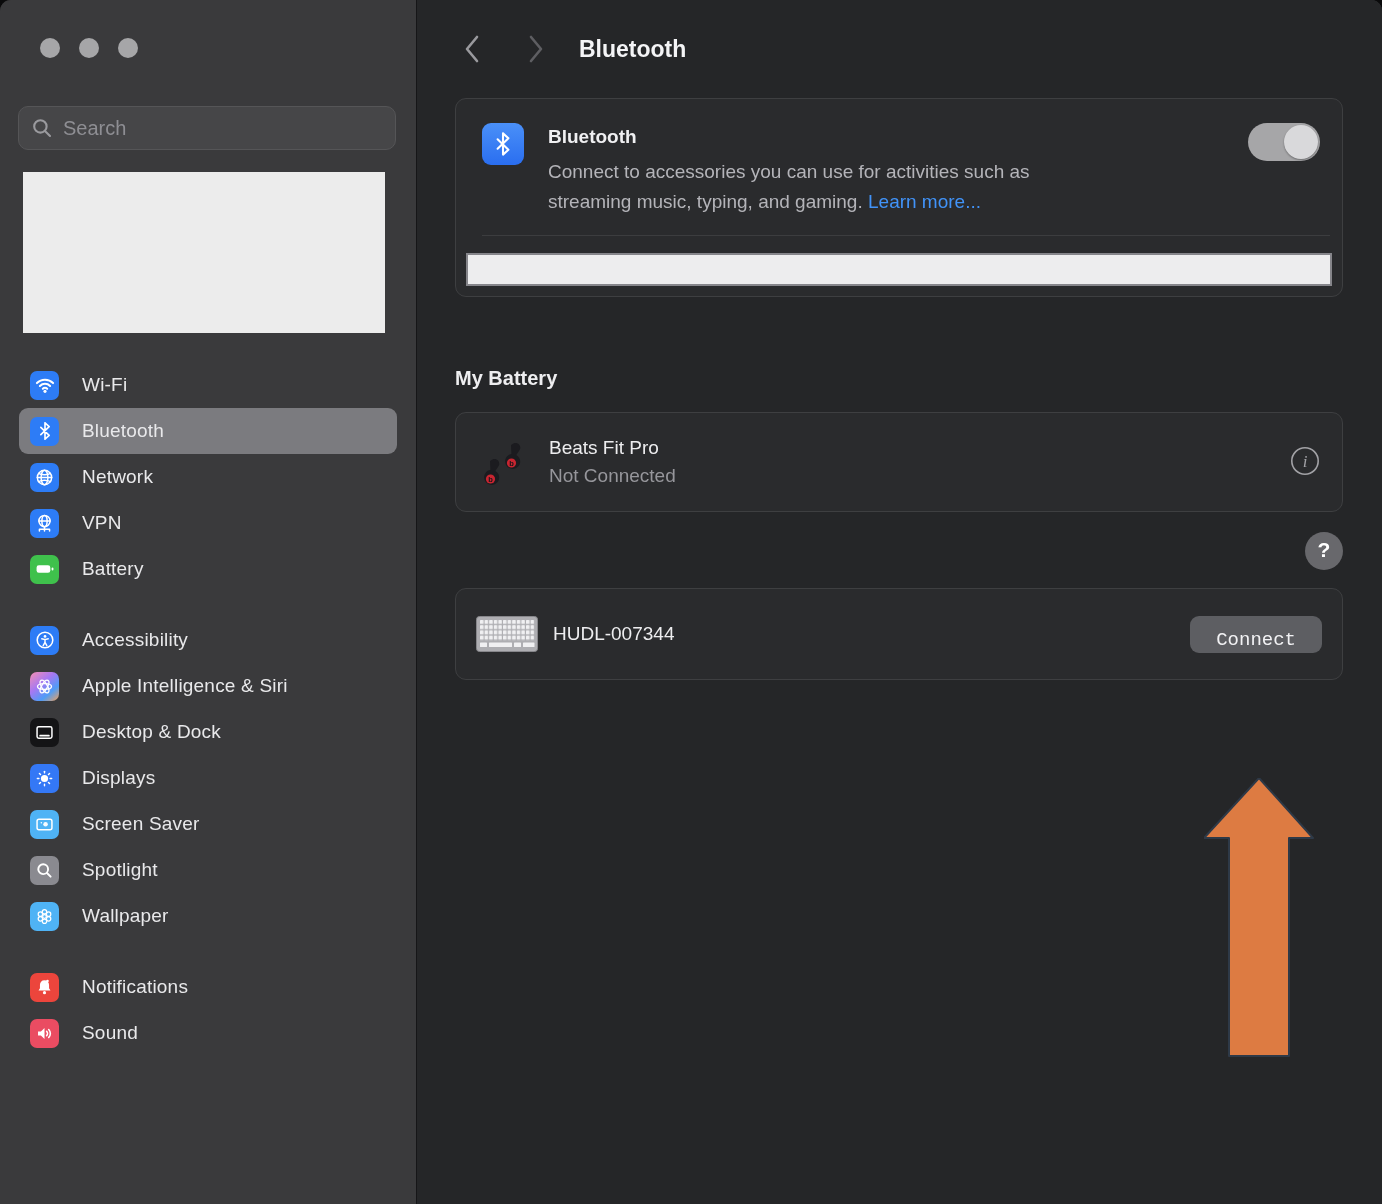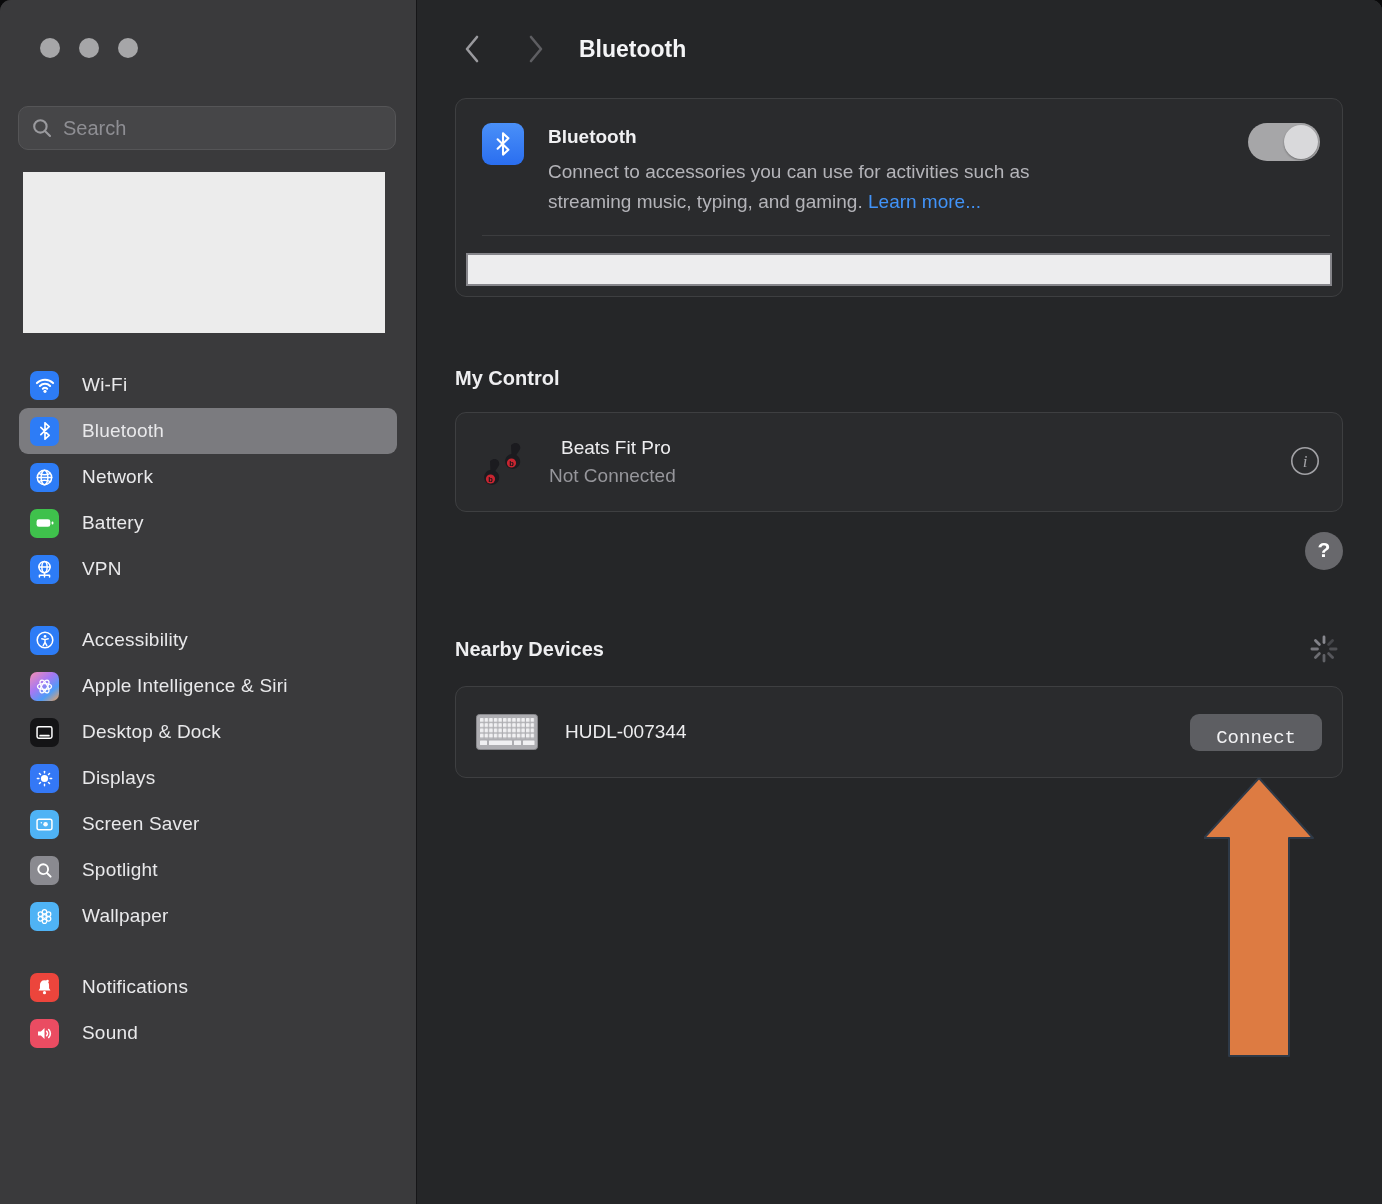--- a/index.html
+++ b/index.html
@@ -58,21 +58,21 @@
   .toggle .knob { position:absolute; top:2px; right:2px; width:34px; height:34px; border-radius:50%;
                   background:#d9d9db; box-shadow:0 1px 2px rgba(0,0,0,.35); }
   .bt-divider { height:1px; background:#3c3d3f; margin:18px 12px 0 26px; }
   .redact-box { margin:17px 10px 10px; height:33px; background:#ededee; border:2px solid #85858a; }
 
   .section-heading { margin-top:70px; font-size:20px; font-weight:700; color:#eeeef0; }
 
   .card-dev { margin-top:22px; }
   .dev-row { display:flex; align-items:center; padding:20px 22px; }
   .dev-img { margin-right:13px; flex-shrink:0; }
-  .dev-name { font-size:19px; color:#ededef;margin-left:12px; }
+  .dev-name { font-size:19px; color:#ededef; }
   .dev-status { font-size:19px; color:#96969b; margin-top:6px; }
   .info-btn { margin-left:auto; background:none; border:none; padding:0; cursor:pointer; }
 
   .help-row { display:flex; justify-content:flex-end; margin-top:20px; }
   .help-btn { width:38px; height:38px; border-radius:50%; background:#68686c; border:none; cursor:pointer;
               color:#fff; font-size:21px; font-weight:700; font-family:"Liberation Sans",sans-serif;
               display:grid; place-items:center; padding-bottom:2px; }
 
   .nearby-head { margin-top:60px; display:flex; justify-content:space-between; align-items:center; }
 
@@ -137,40 +137,40 @@
                   <circle cx="12" cy="12" r="8.2"></circle>
                   <line x1="3.8" y1="12" x2="20.2" y2="12"></line>
                   <ellipse cx="12" cy="12" rx="3.9" ry="8.2"></ellipse>
                   <path d="M5.2 7.2 C9 9.4 15 9.4 18.8 7.2 M5.2 16.8 C9 14.6 15 14.6 18.8 16.8"></path>
                 </g>
               </svg>
             </span>
             <span class="nav-label">Network</span>
           </div>
           <div class="nav-row">
-            <span class="nav-icon" style="background: rgb(63, 193, 76);">
-              <svg width="22" height="22" viewBox="0 0 24 24">
-                <rect x="2.8" y="8" width="15" height="8" rx="2.5" fill="#fff"></rect>
-                <rect x="19.2" y="10.4" width="2" height="3.2" rx="1" fill="#fff"></rect>
-              </svg>
-            </span>
-            <span class="nav-label">Battery</span>
-          </div>
-          <div class="nav-row">
             <span class="nav-icon" style="background: rgb(45, 124, 246);">
               <svg width="21" height="21" viewBox="0 0 24 24">
                 <g fill="none" stroke="#fff" stroke-linecap="round" stroke-linejoin="round" stroke-width="1.7">
                   <circle cx="12" cy="9.2" r="6.4"></circle>
                   <ellipse cx="12" cy="9.2" rx="3" ry="6.4"></ellipse>
                   <line x1="5.6" y1="9.2" x2="18.4" y2="9.2"></line>
                   <path d="M12 15.6 V18.6 M6.2 18.6 H17.8 M6.2 18.6 V20.6 M17.8 18.6 V20.6 M12 18.6 V20.6"></path>
                 </g>
               </svg>
             </span>
             <span class="nav-label">VPN</span>
+          </div>
+          <div class="nav-row">
+            <span class="nav-icon" style="background: rgb(63, 193, 76);">
+              <svg width="22" height="22" viewBox="0 0 24 24">
+                <rect x="2.8" y="8" width="15" height="8" rx="2.5" fill="#fff"></rect>
+                <rect x="19.2" y="10.4" width="2" height="3.2" rx="1" fill="#fff"></rect>
+              </svg>
+            </span>
+            <span class="nav-label">Battery</span>
           </div>
         </div>
         <div class="nav-group">
           <div class="nav-row">
             <span class="nav-icon" style="background: rgb(45, 124, 246);">
               <svg width="22" height="22" viewBox="0 0 24 24">
                 <circle cx="12" cy="12" r="8.5" fill="none" stroke="#fff" stroke-linecap="round" stroke-linejoin="round" stroke-width="1.7"></circle>
                 <circle cx="12" cy="8.1" r="1.5" fill="#fff"></circle>
                 <path d="M8.5 10.7 L12 11.6 L15.5 10.7 M12 11.4 V14.5 M12 14.5 L10 18.1 M12 14.5 L14 18.1" fill="none" stroke="#fff" stroke-linecap="round" stroke-linejoin="round" stroke-width="1.6"></path>
               </svg>
@@ -311,21 +311,21 @@
           </div>
         </div>
         <div class="toggle">
           <span class="knob"></span>
         </div>
       </div>
       <div class="bt-divider"></div>
       <div class="redact-box"></div>
     </section>
 
-    <h2 class="section-heading">My Control</h2>
+    <h2 class="section-heading">My Battery</h2>
     <section class="card card-dev">
       <div class="dev-row">
         <svg class="dev-img" width="58" height="58" viewBox="0 0 58 58">
           <g fill="#1b1b1f">
             <path d="M33 12 c5 -4.5 9.5 -1 9.3 3 c-.1 2 -1.6 3.2 -2.6 5 l-1.4 2 c3 1.6 4.6 5 3.6 8.6 c-1.2 4.2 -5.8 6.4 -10 4.7 c-4.2 -1.7 -6 -6.7 -3.9 -10.6 c1.2 -2.2 3.3 -3.4 5.4 -3.6 Z"></path>
             <path d="M12 28 c5 -4.5 9.5 -1 9.3 3 c-.1 2 -1.6 3.2 -2.6 5 l-1.4 2 c3 1.6 4.6 5 3.6 8.6 c-1.2 4.2 -5.8 6.4 -10 4.7 c-4.2 -1.7 -6 -6.7 -3.9 -10.6 c1.2 -2.2 3.3 -3.4 5.4 -3.6 Z"></path>
           </g>
           <circle cx="33.5" cy="30" r="4.6" fill="#c92530"></circle>
           <text x="33.5" y="32.6" font-size="7.5" font-weight="bold" fill="#15151a" text-anchor="middle" font-family="Liberation Sans, sans-serif">b</text>
           <circle cx="12.5" cy="46" r="4.6" fill="#c92530"></circle>
@@ -341,35 +341,20 @@
             <text x="15" y="21" text-anchor="middle" font-family="Liberation Serif, serif" font-style="italic" font-size="17" fill="#a2a2a6">i</text>
           </svg>
         </button>
       </div>
     </section>
 
     <div class="help-row">
       <button class="help-btn">?</button>
     </div>
 
-    <div class="nearby-head">
-      <h2 class="section-heading" style="margin-top:0">Nearby Devices</h2>
-      <svg width="38" height="38" viewBox="0 0 38 38">
-        <g fill="#93939a">
-          <rect x="17.6" y="5.5" width="2.8" height="8.4" rx="1.4" opacity="0.9"></rect>
-          <rect x="17.6" y="5.5" width="2.8" height="8.4" rx="1.4" opacity="0.3" transform="rotate(45 19 19)"></rect>
-          <rect x="17.6" y="5.5" width="2.8" height="8.4" rx="1.4" opacity="0.38" transform="rotate(90 19 19)"></rect>
-          <rect x="17.6" y="5.5" width="2.8" height="8.4" rx="1.4" opacity="0.46" transform="rotate(135 19 19)"></rect>
-          <rect x="17.6" y="5.5" width="2.8" height="8.4" rx="1.4" opacity="0.55" transform="rotate(180 19 19)"></rect>
-          <rect x="17.6" y="5.5" width="2.8" height="8.4" rx="1.4" opacity="0.65" transform="rotate(225 19 19)"></rect>
-          <rect x="17.6" y="5.5" width="2.8" height="8.4" rx="1.4" opacity="0.75" transform="rotate(270 19 19)"></rect>
-          <rect x="17.6" y="5.5" width="2.8" height="8.4" rx="1.4" opacity="0.85" transform="rotate(315 19 19)"></rect>
-        </g>
-      </svg>
-    </div>
 
     <section class="card card-nearby">
       <div class="nearby-row">
         <svg class="kbd-img" width="62" height="38" viewBox="0 0 62 38">
           <defs>
             <pattern id="keys" x="4" y="5" width="4.6" height="5.2" patternUnits="userSpaceOnUse">
               <rect width="3.5" height="4" rx="0.6" fill="#f0f0f2"></rect>
             </pattern>
           </defs>
           <rect x="0.5" y="1.5" width="61" height="35" rx="3" fill="#aeaeb2" stroke="#87878b"></rect>

